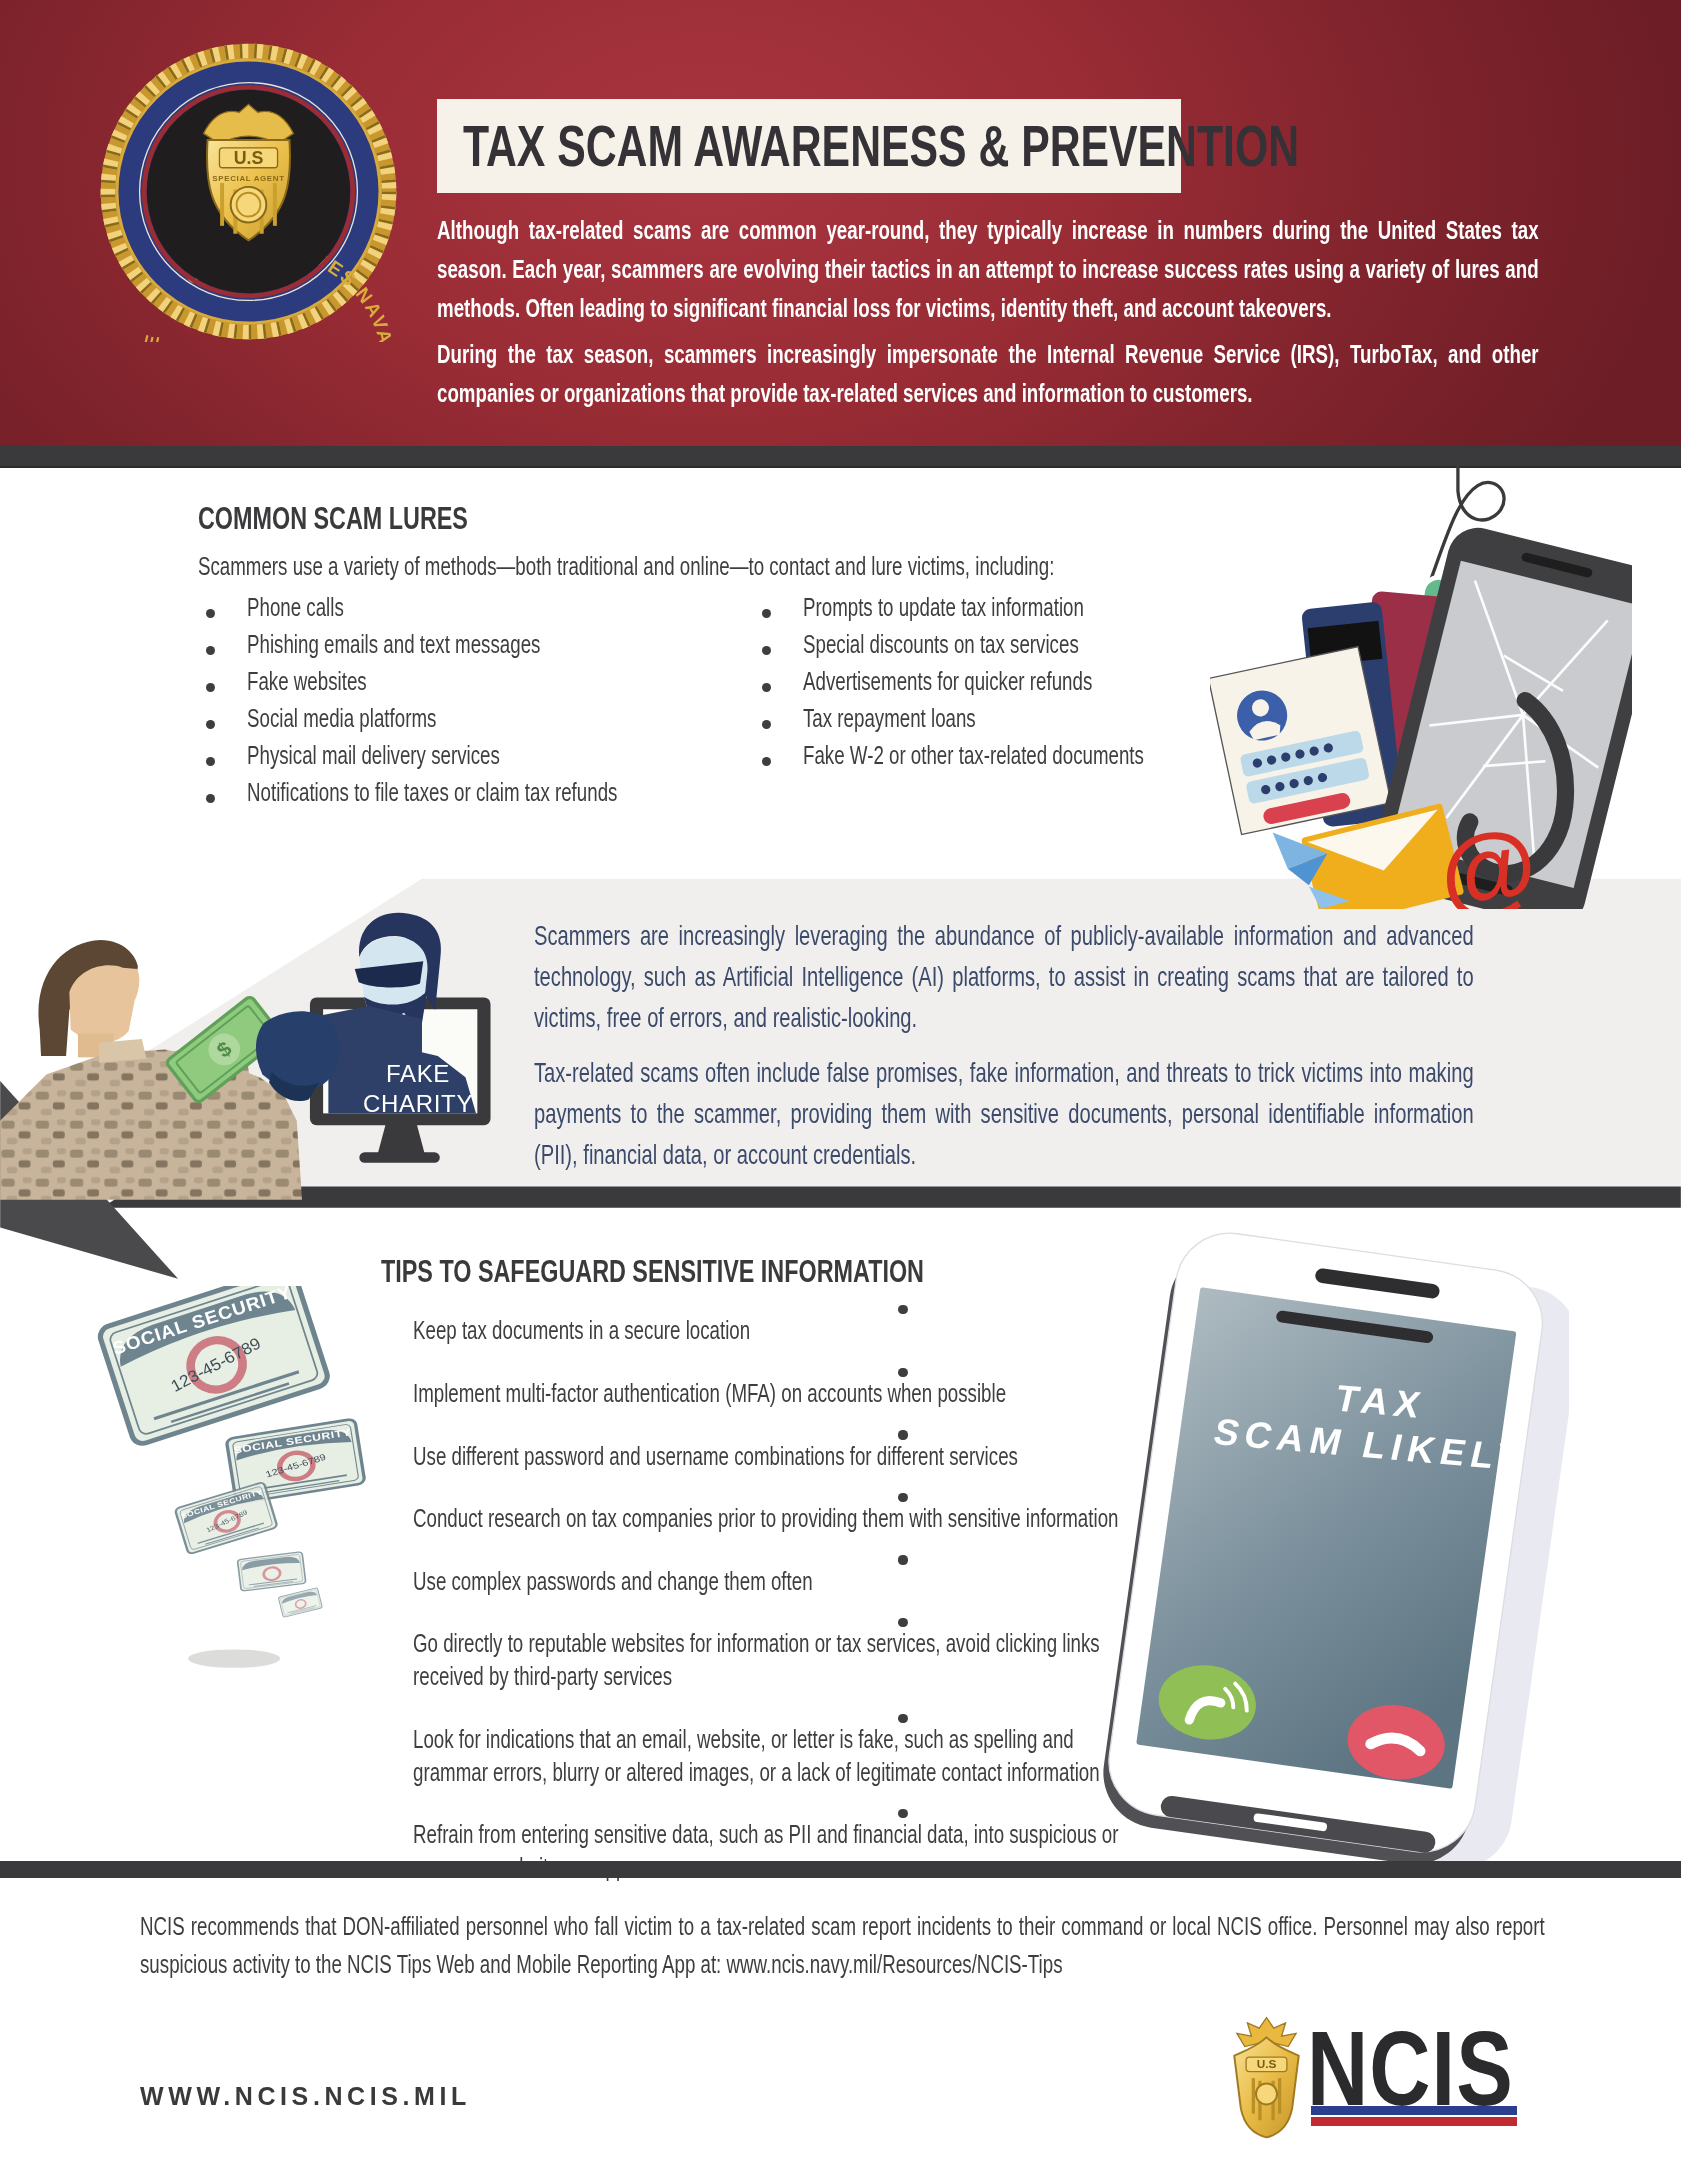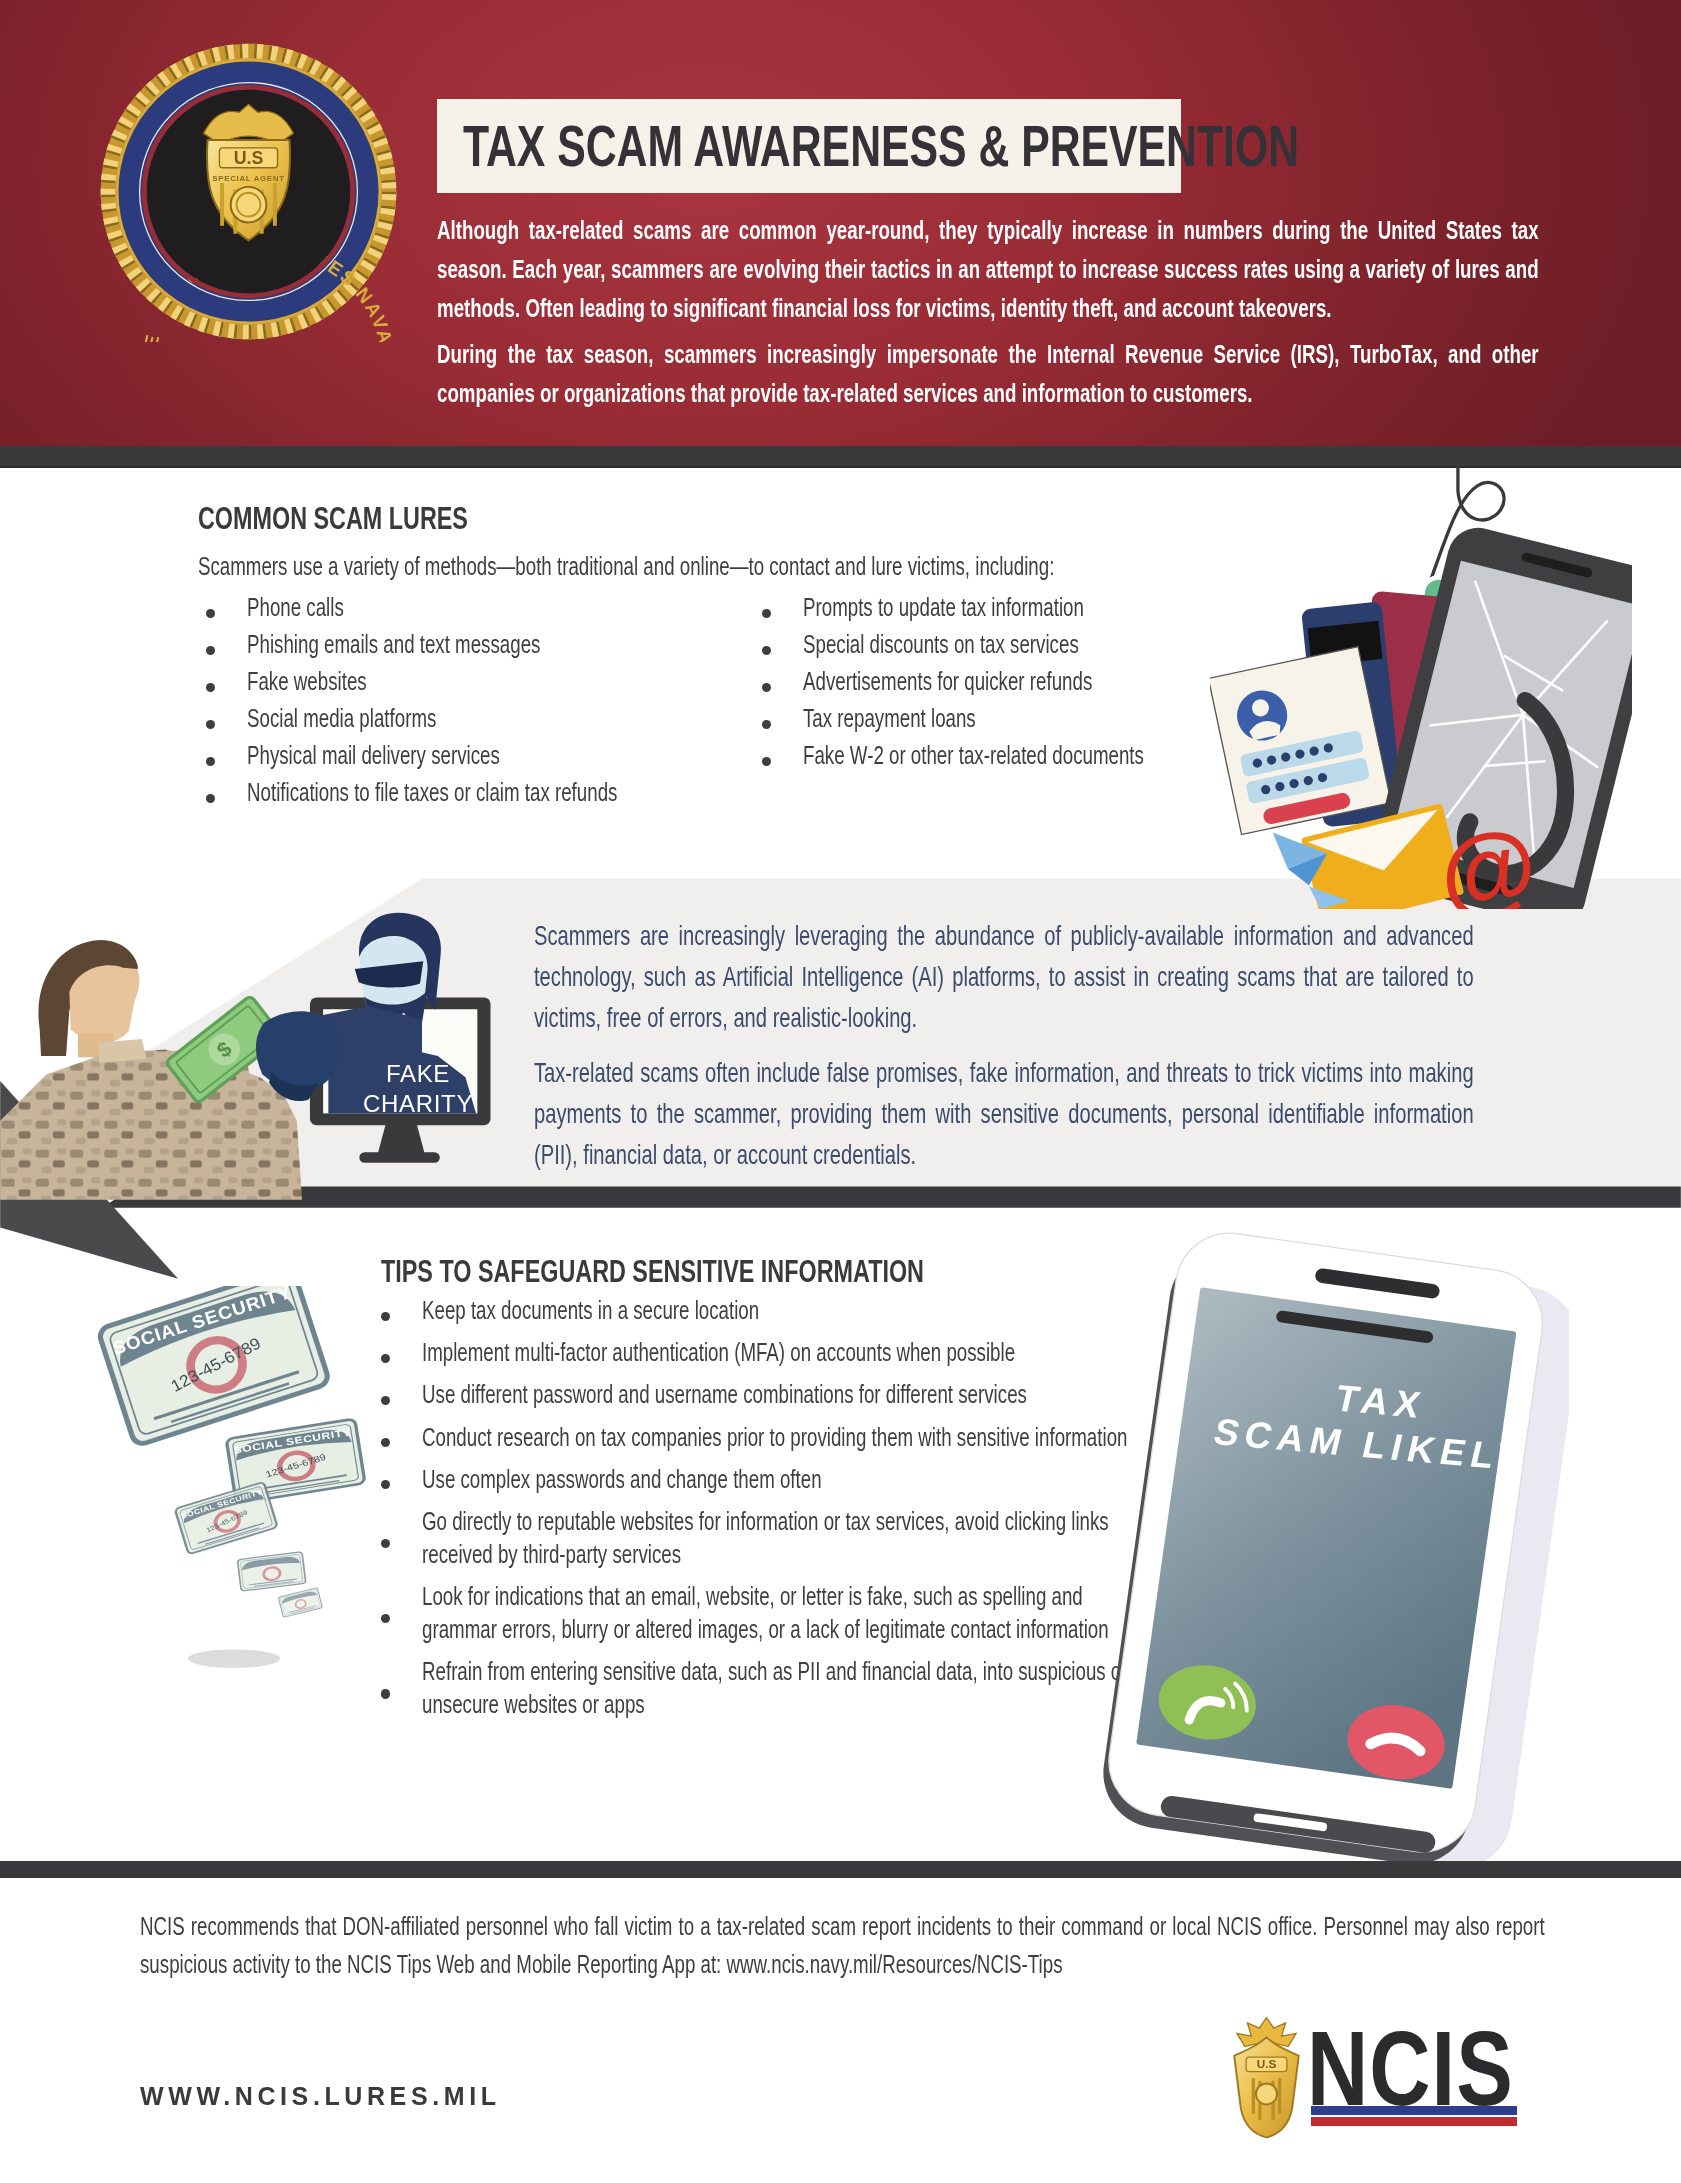--- a/index.html
+++ b/index.html
@@ -28,21 +28,21 @@
   .sec-heading .cond{transform:scaleX(0.73);}
   .body-line{font-size:26px;line-height:34px;color:#3e3d3f;}
   .body-line .cond{transform:scaleX(0.72);width:1583px;}
 
   .bullet-row{display:flex;align-items:center;}
   .bullet-dot{width:9.2px;height:9.2px;border-radius:50%;background:#3e3d3f;margin-top:11.2px;flex:none;}
   .bullet-text{font-size:26px;line-height:33px;color:#3e3d3f;margin-left:32px;}
   .lures-col .bullet-row{margin-bottom:4px;}
   .lures-left .bullet-text{width:751px;transform:scaleX(0.72);transform-origin:0 0;}
   .lures-right .bullet-text{width:714px;transform:scaleX(0.72);transform-origin:0 0;}
-  .tips-list .bullet-row{margin-bottom:9.2px;}
+  .tips-list .bullet-row{margin-bottom:9.2px;flex-direction:column;}
   .tips-list .bullet-text{width:1012px;transform:scaleX(0.72);transform-origin:0 0;}
 
   
   .mid-par{left:534px;color:#3b4a6b;font-size:28px;line-height:41px;text-align:justify;}
   .mid-par .cond{width:1305px;transform:scaleX(0.72);}
   .fake-charity{left:328px;top:1059px;width:158px;text-align:center;color:#ffffff;
      font-size:24px;line-height:30px;letter-spacing:0.7px;padding-left:22px;}
 
   
   .phone-label{left:1217px;top:1380px;width:317px;text-align:center;color:#ffffff;
@@ -427,21 +427,21 @@
   </svg>
   <div class="abs phone-label">
     <div>TAX</div>
     <div>SCAM LIKELY</div>
   </div>
 
   <div class="abs dark-band band2"></div>
   <div class="abs footer-par">
     <span class="cond">NCIS recommends that DON-affiliated personnel who fall victim to a tax-related scam report incidents to their command or local NCIS office. Personnel may also report suspicious activity to the NCIS Tips Web and Mobile Reporting App at: www.ncis.navy.mil/Resources/NCIS-Tips</span>
   </div>
-  <div class="abs site-url">WWW.NCIS.LURES.MIL</div>
+  <div class="abs site-url">WWW.NCIS.NCIS.MIL</div>
 
   <svg class="abs" style="left:1217px;top:2015px" width="99" height="125" viewBox="0 0 150 190">
     <defs>
       <linearGradient id="goldg" x1="0" y1="0" x2="1" y2="1">
         <stop offset="0%" stop-color="#f8e094"></stop>
           <stop offset="50%" stop-color="#e9bb45"></stop>
           <stop offset="100%" stop-color="#c5952a"></stop>
       </linearGradient>
     </defs>
     <path d="M75,4 L86,20 L104,12 L98,32 L120,28 L108,48 L75,40 L42,48 L30,28 L52,32 L46,12 L64,20 Z" fill="#e9b83f" stroke="#a07a20" stroke-width="2"></path>

